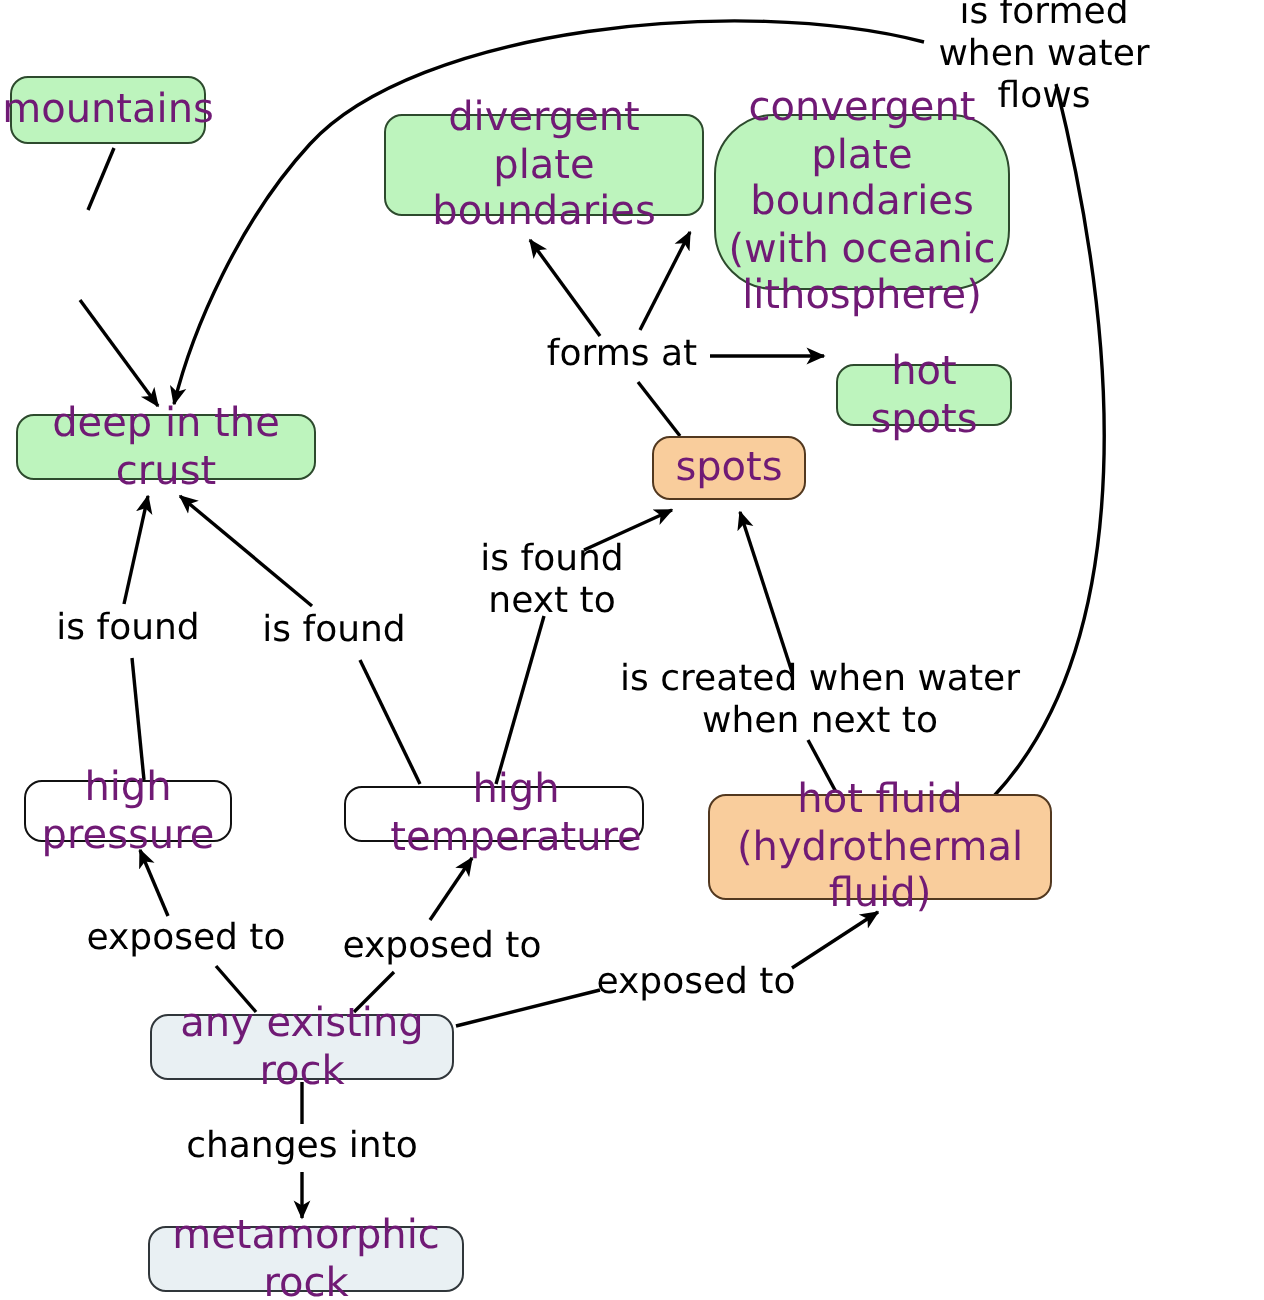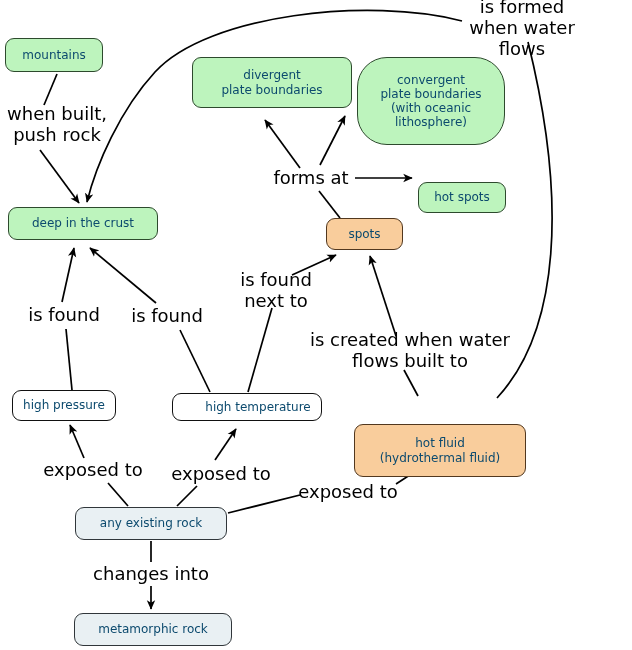--- a/index.html
+++ b/index.html
@@ -28,23 +28,23 @@
   }
   .node {
     position: absolute;
     box-sizing: border-box;
     display: flex;
     align-items: center;
     justify-content: center;
     text-align: center;
     border: 1.6px solid #1a1a1a;
     border-radius: 9px;
-    font-size: 12px;
+    font-size: 20px;
     line-height: 1.18;
-    color: #0c4a6e;
+    color: #701a75;
     white-space: pre-line;
     padding: 2px 6px;
   }
   .node.green  { background: #bdf4bd; border-color: #2d4a2d; }
   .node.orange { background: #f9cd9c; border-color: #52381f; }
   .node.bluegray { background: #e9f0f3; border-color: #30363a; }
   .node.white  { background: #ffffff; border-color: #111111; }
 
   .edge-label {
     position: absolute;
@@ -121,43 +121,41 @@
   <div class="node green" style="left:418px; top:182px; width:88px; height:31px;text-align:center;">hot spots</div>
 
   <div class="node green" style="left:8px; top:207px; width:150px; height:33px;">deep in the crust</div>
 
   <div class="node orange" style="left:326px; top:218px; width:77px; height:32px;">spots</div>
 
   <div class="node white" style="left:12px; top:390px; width:104px; height:31px;">high pressure</div>
 
   <div class="node white" style="left:172px; top:393px; width:150px; height:28px;padding-left:28px;">high temperature</div>
 
-  <div class="node orange" style="left:354px; top:397px; width:172px; height:53px;margin-top:27px;">hot fluid
+  <div class="node orange" style="left:354px; top:397px; width:172px; height:53px;">hot fluid
 (hydrothermal fluid)</div>
 
   <div class="node bluegray" style="left:75px; top:507px; width:152px; height:33px;">any existing rock</div>
 
   <div class="node bluegray" style="left:74px; top:613px; width:158px; height:33px;">metamorphic rock</div>
 
-  <div class="edge-label" style="left:57px; top:125px;">when built,
-push rock</div>
 
   <div class="edge-label" style="left:522px; top:28px;">is formed when water flows</div>
 
   <div class="edge-label" style="left:311px; top:178px;">forms at</div>
 
   <div class="edge-label" style="left:64px; top:315px;">is found</div>
 
   <div class="edge-label" style="left:167px; top:316px;">is found</div>
 
   <div class="edge-label" style="left:276px; top:291px;">is found
 next to</div>
 
   <div class="edge-label" style="left:410px; top:351px;">is created when water
-flows built to</div>
+when next to</div>
 
   <div class="edge-label" style="left:93px; top:470px;">exposed to</div>
 
   <div class="edge-label" style="left:221px; top:474px;">exposed to</div>
 
   <div class="edge-label" style="left:348px; top:492px;">exposed to</div>
 
   <div class="edge-label" style="left:151px; top:574px;">changes into</div>
 
 </div>

